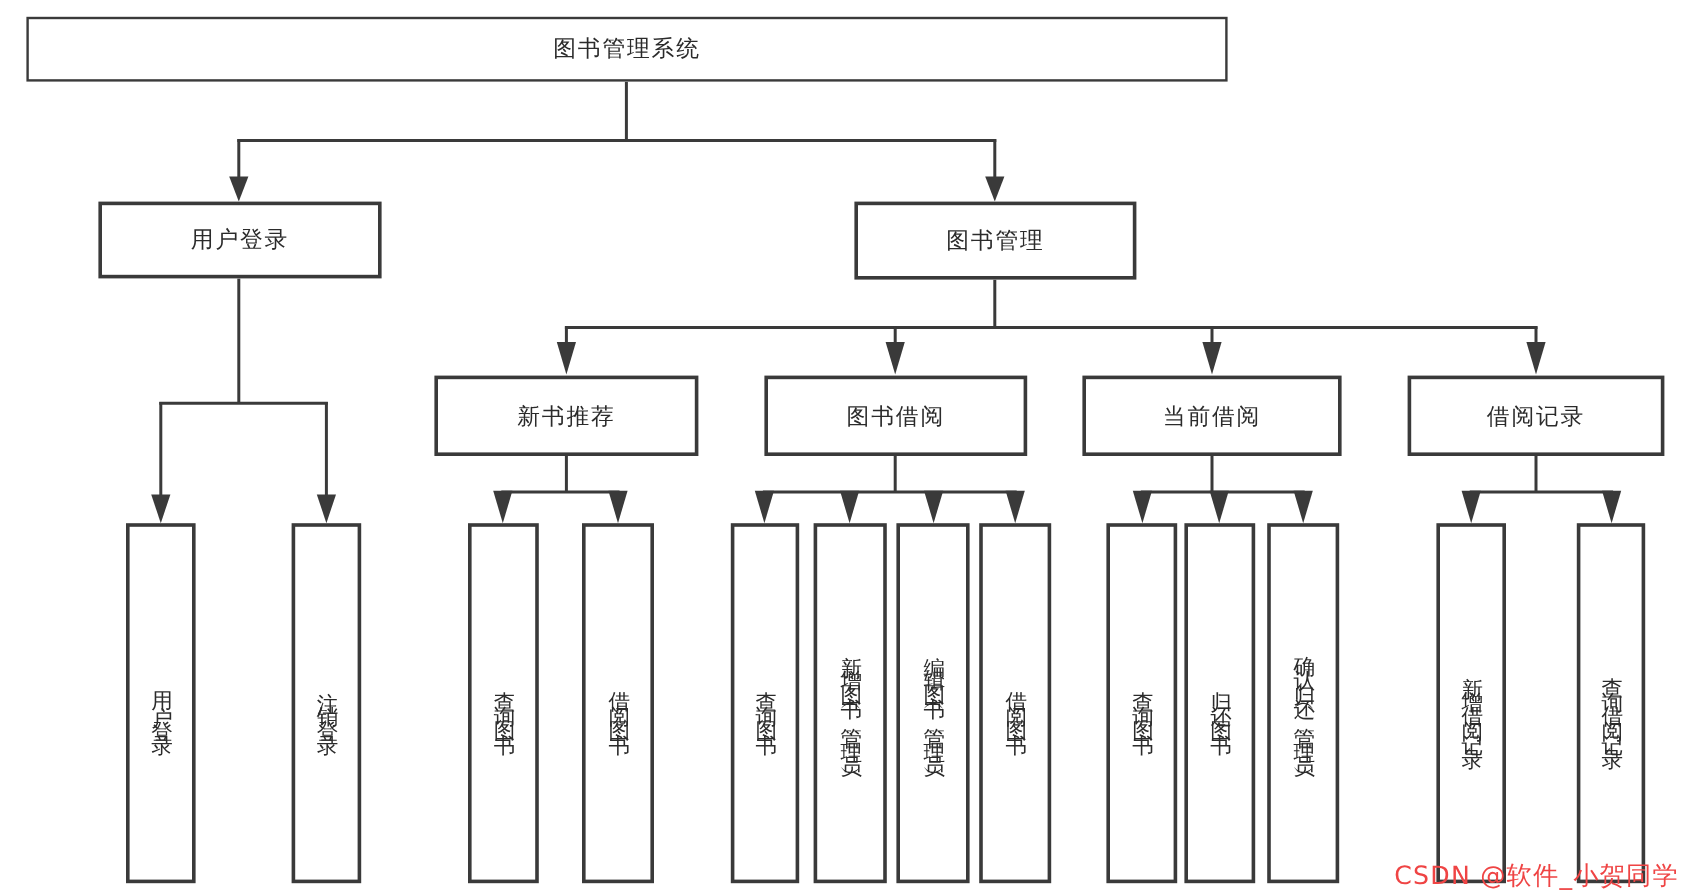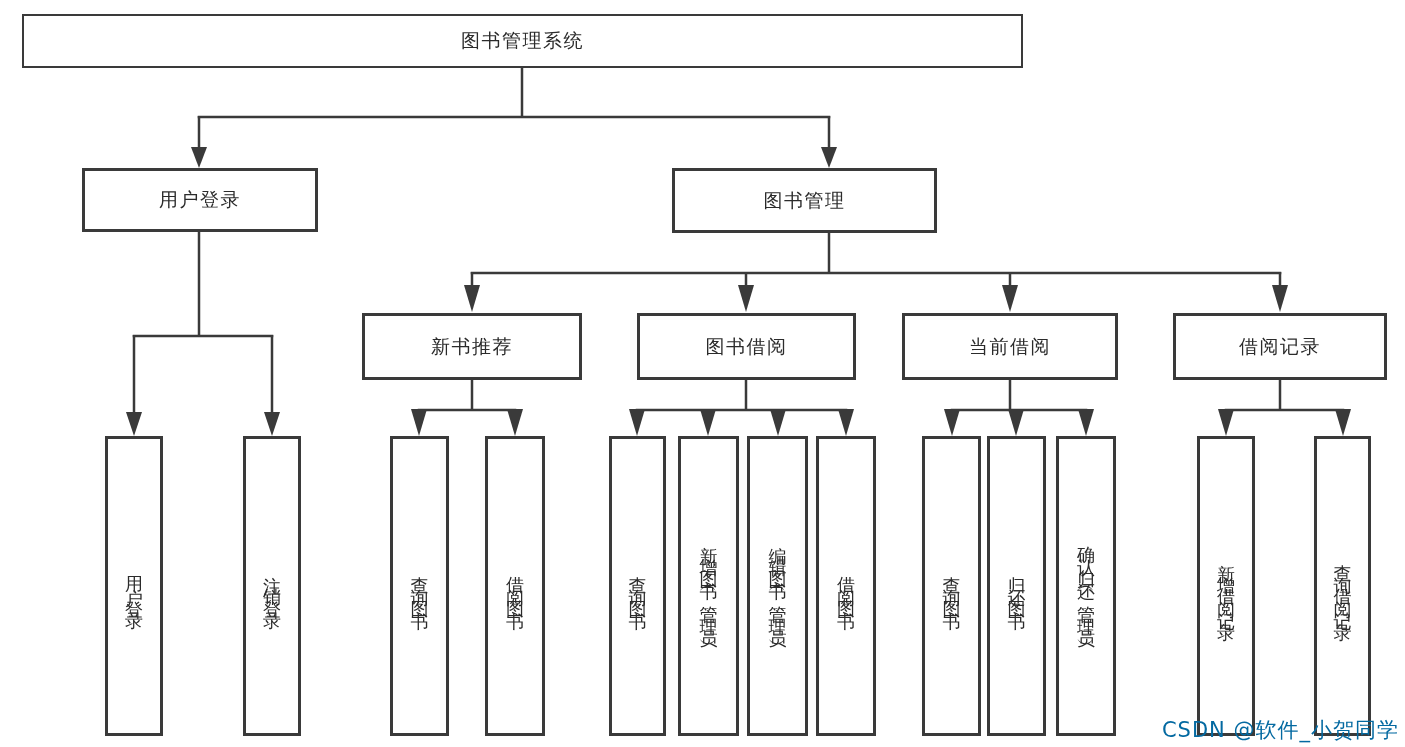--- a/index.html
+++ b/index.html
@@ -47,21 +47,21 @@
     line-height: 1;
     letter-spacing: 12px;
     white-space: nowrap;
   }
   .watermark {
     position: absolute;
     right: 6px;
     bottom: 3px;
     font-size: 21px;
     letter-spacing: 1px;
-    color: #0369a1;
+    color: #ef4444;
     white-space: nowrap;
     z-index: 10;
   }
 </style>
 </head>
 <body>
 
 <div id="canvas">
 
   <svg id="connectors" viewBox="0 0 1405 747" xmlns="http://www.w3.org/2000/svg">
@@ -126,21 +126,21 @@
     </g>
   </svg>
 
   <div class="box root-box" style="left:22px; top:14px; width:1001px; height:54px;">
     <span class="h-label">图书管理系统</span>
   </div>
 
   <div class="box" style="left:82px; top:168px; width:236px; height:64px;">
     <span class="h-label">用户登录</span>
   </div>
-  <div class="box" style="left:672px; top:168px; width:265px; height:65px;">
+  <div class="box" style="left:712px; top:168px; width:235px; height:65px;">
     <span class="h-label">图书管理</span>
   </div>
 
   <div class="box" style="left:362px; top:313px; width:220px; height:67px;">
     <span class="h-label">新书推荐</span>
   </div>
   <div class="box" style="left:637px; top:313px; width:219px; height:67px;">
     <span class="h-label">图书借阅</span>
   </div>
   <div class="box" style="left:1173px; top:313px; width:214px; height:67px;">

